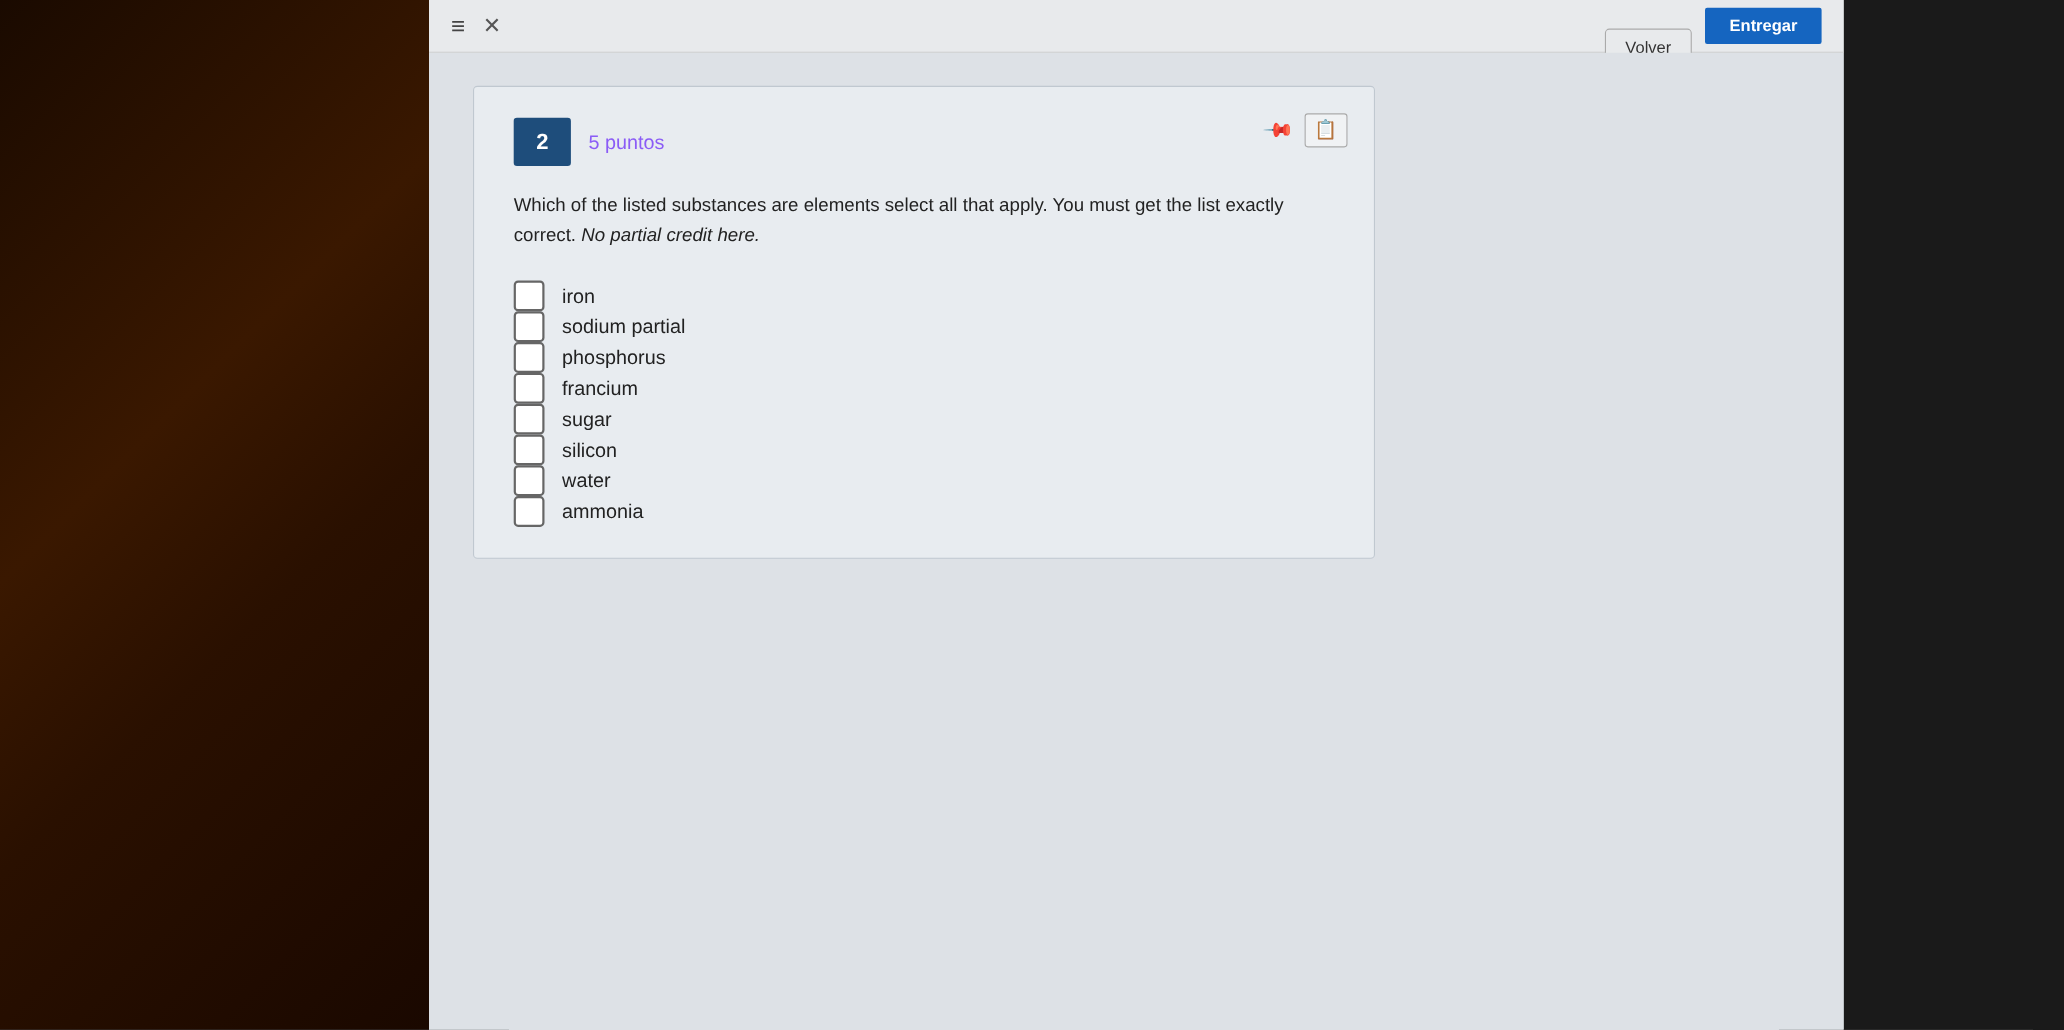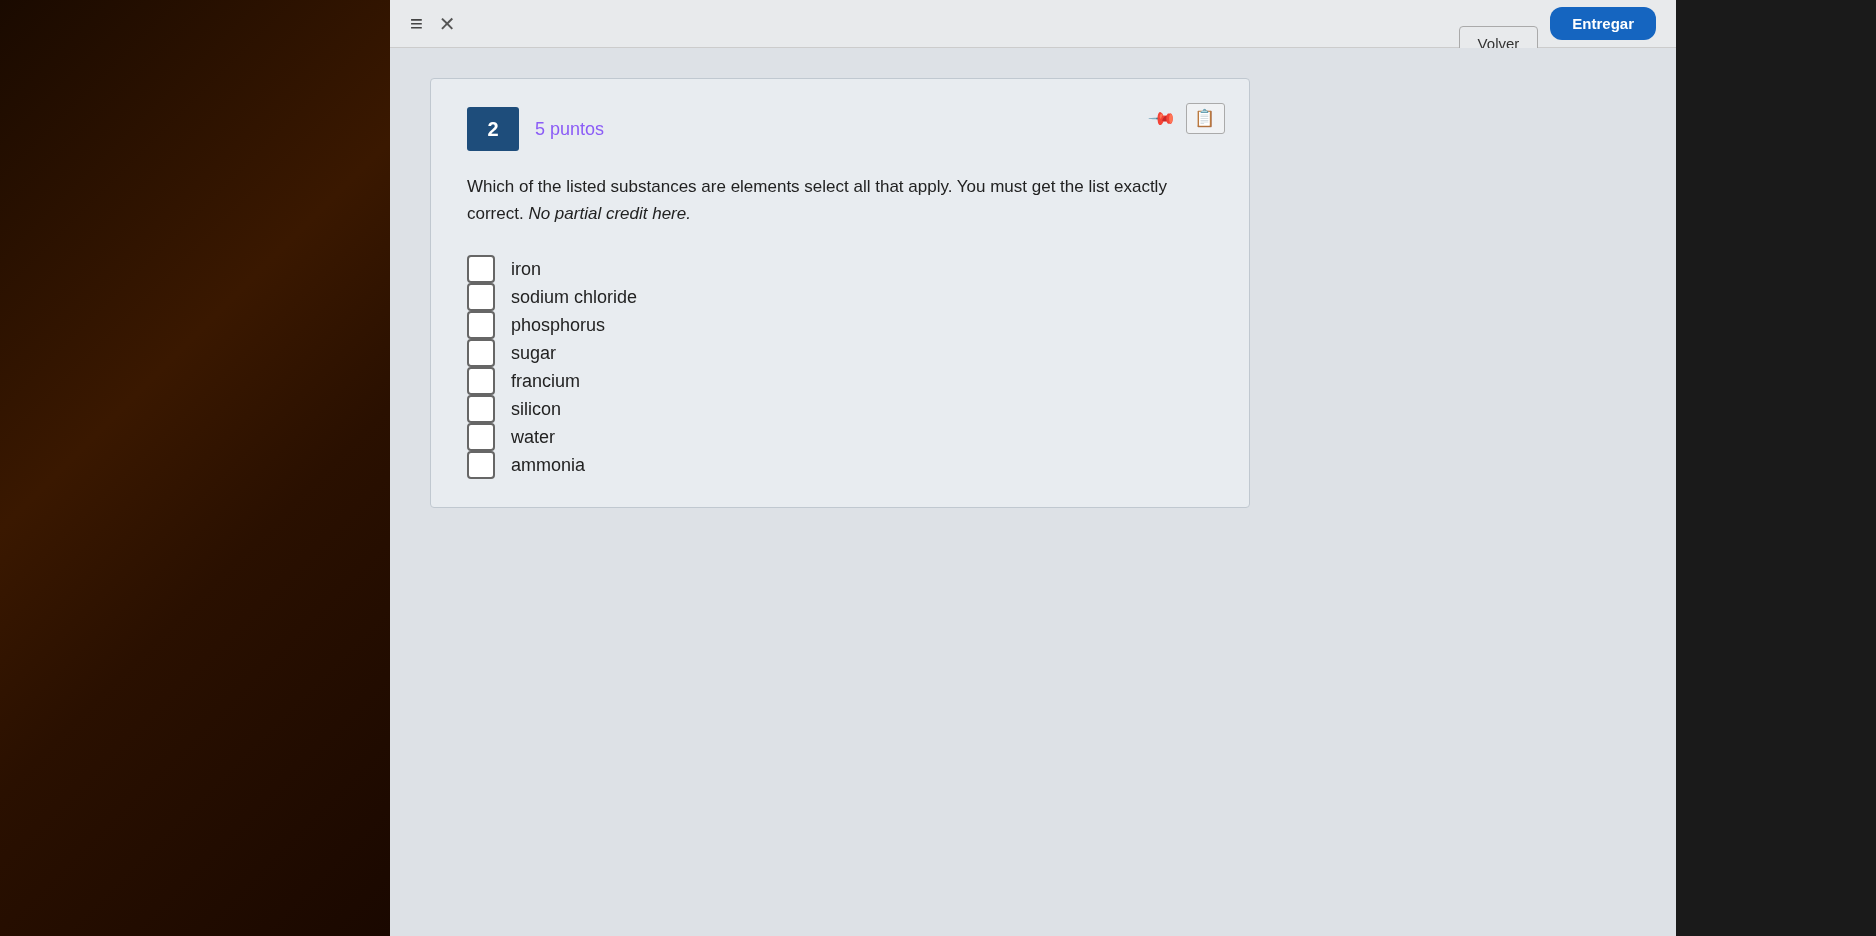--- a/index.html
+++ b/index.html
@@ -89,21 +89,21 @@
       font-size: 15px;
       color: #333;
       cursor: pointer;
       margin-top: 40px;
     }
 
     .btn-entregar {
       padding: 8px 22px;
       background: #1565c0;
       border: none;
-      border-radius: 12px;
+      border-radius: 2px;
       font-size: 15px;
       color: #fff;
       cursor: pointer;
       font-weight: 600;
     }
 
     
     .question-wrapper {
       flex: 1;
       padding: 30px 40px;
@@ -263,37 +263,37 @@
 
         <div class="options-list">
 
           <div class="option-item">
             <input type="checkbox" class="option-checkbox" id="iron" style="">
             <label class="option-label" for="iron">iron</label>
           </div>
 
           <div class="option-item">
             <input type="checkbox" class="option-checkbox" id="sodium-chloride" style="">
-            <label class="option-label" for="sodium-chloride">sodium chloride</label>
+            <label class="option-label" for="sodium-chloride">sodium partial</label>
           </div>
 
 
           <div class="option-item">
             <input type="checkbox" class="option-checkbox" id="phosphorus" style="">
             <label class="option-label" for="phosphorus">phosphorus</label>
           </div>
 
           <div class="option-item">
+            <input type="checkbox" class="option-checkbox" id="francium" style="">
+            <label class="option-label" for="francium">francium</label>
+          </div>
+
+          <div class="option-item">
             <input type="checkbox" class="option-checkbox" id="sugar" style="">
             <label class="option-label" for="sugar">sugar</label>
-          </div>
-
-          <div class="option-item">
-            <input type="checkbox" class="option-checkbox" id="francium" style="">
-            <label class="option-label" for="francium">francium</label>
           </div>
 
           <div class="option-item">
             <input type="checkbox" class="option-checkbox" id="silicon" style="">
             <label class="option-label" for="silicon">silicon</label>
           </div>
 
 
           <div class="option-item">
             <input type="checkbox" class="option-checkbox" id="water" style="">

